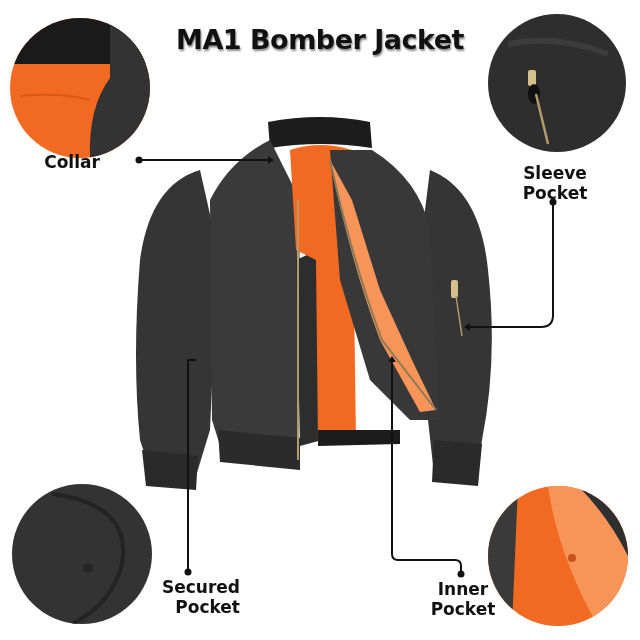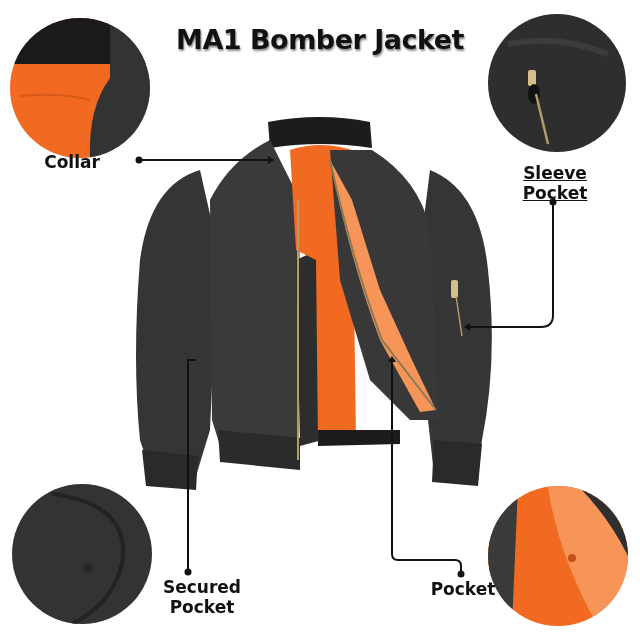--- a/index.html
+++ b/index.html
@@ -110,23 +110,24 @@
     <path d="M0 0 L30 0 L24 140 L0 140 Z" fill="#3a3a3a"></path>
     <path d="M60 0 L140 0 L140 140 L110 140 Q70 70 60 0 Z" fill="#f79458"></path>
     <path d="M90 0 Q120 30 140 70 L140 0 Z" fill="#2f2f2f"></path>
     <circle cx="84" cy="72" r="4" fill="#c8501a"></circle>
   </svg>
 </div>
 
 <div class="label" style="left:22px; top:152px; width:100px;">
   <div>Collar</div>
 </div>
-<div class="label" style="left:510px; top:163px; width:90px;text-decoration:underline;">
+<div class="label" style="left:510px; top:163px; width:90px;">
   <div>Sleeve</div>
   <div>Pocket</div>
 </div>
-<div class="label" style="left:152px; top:577px; width:100px;">
+<div class="label" style="left:140px; top:577px; width:100px;text-align:right;">
   <div>Secured</div>
   <div>Pocket</div>
 </div>
 <div class="label" style="left:418px; top:579px; width:90px;">
+  <div>Inner</div>
   <div>Pocket</div>
 </div>
 
 </body></html>

